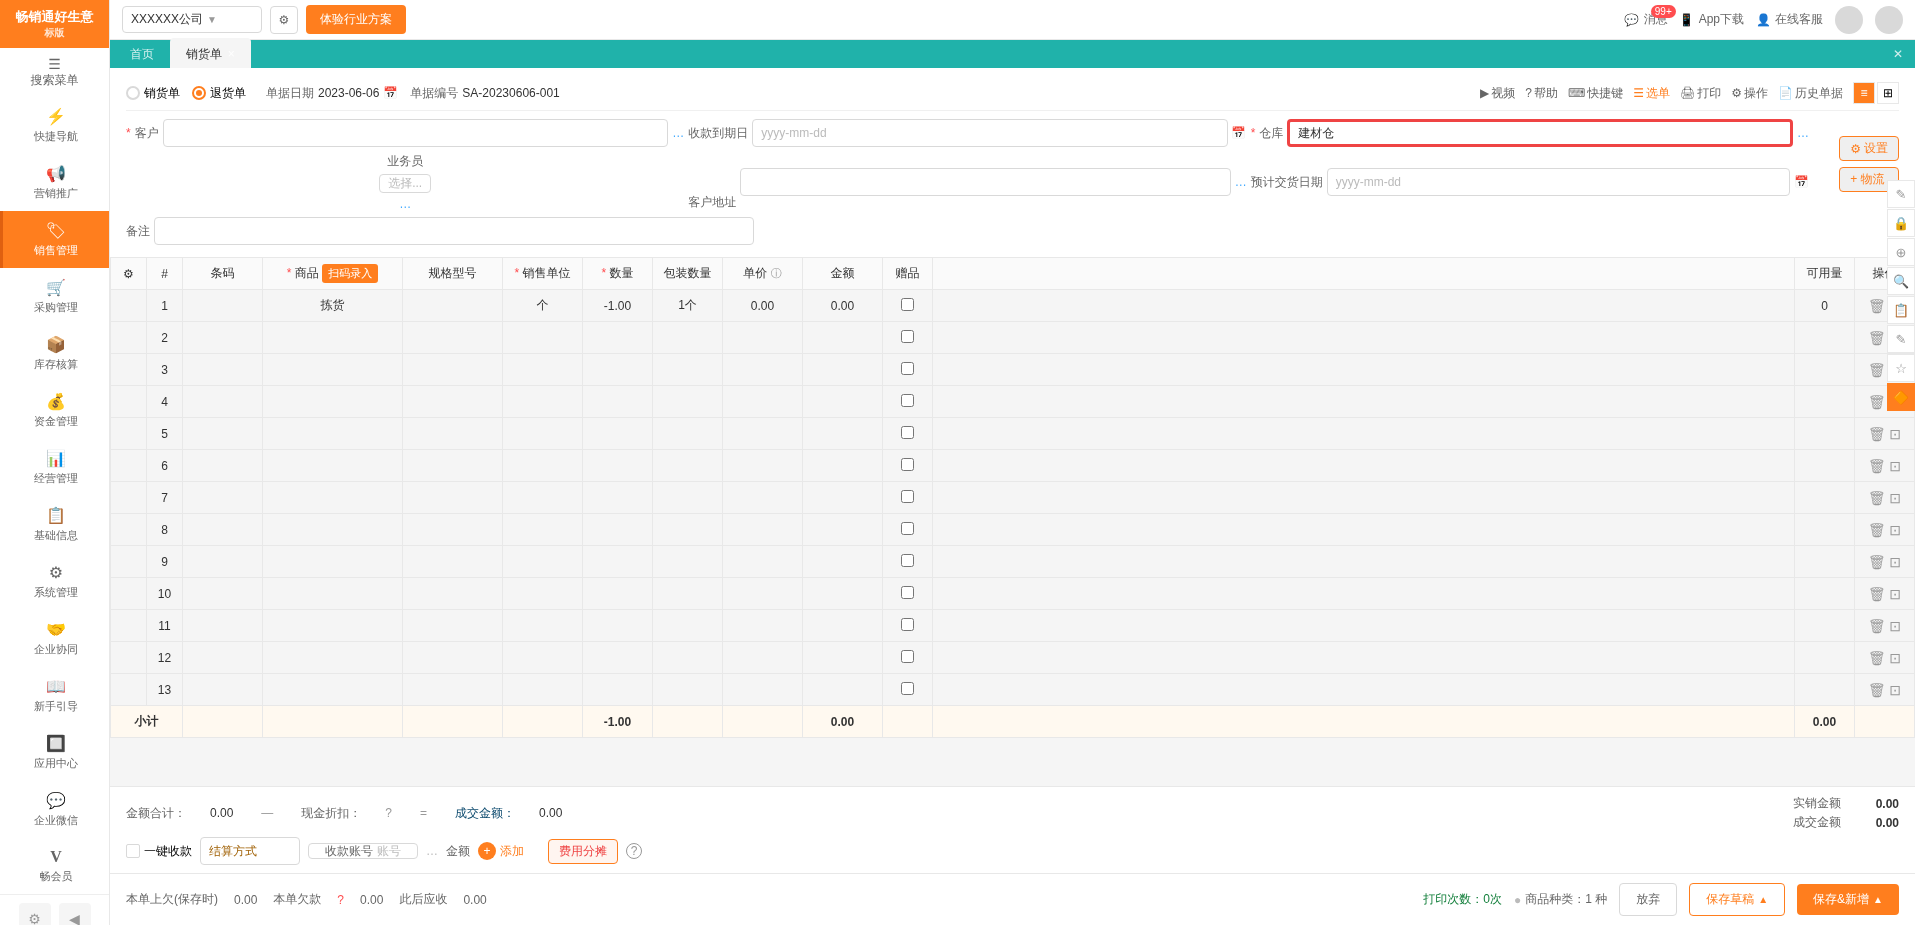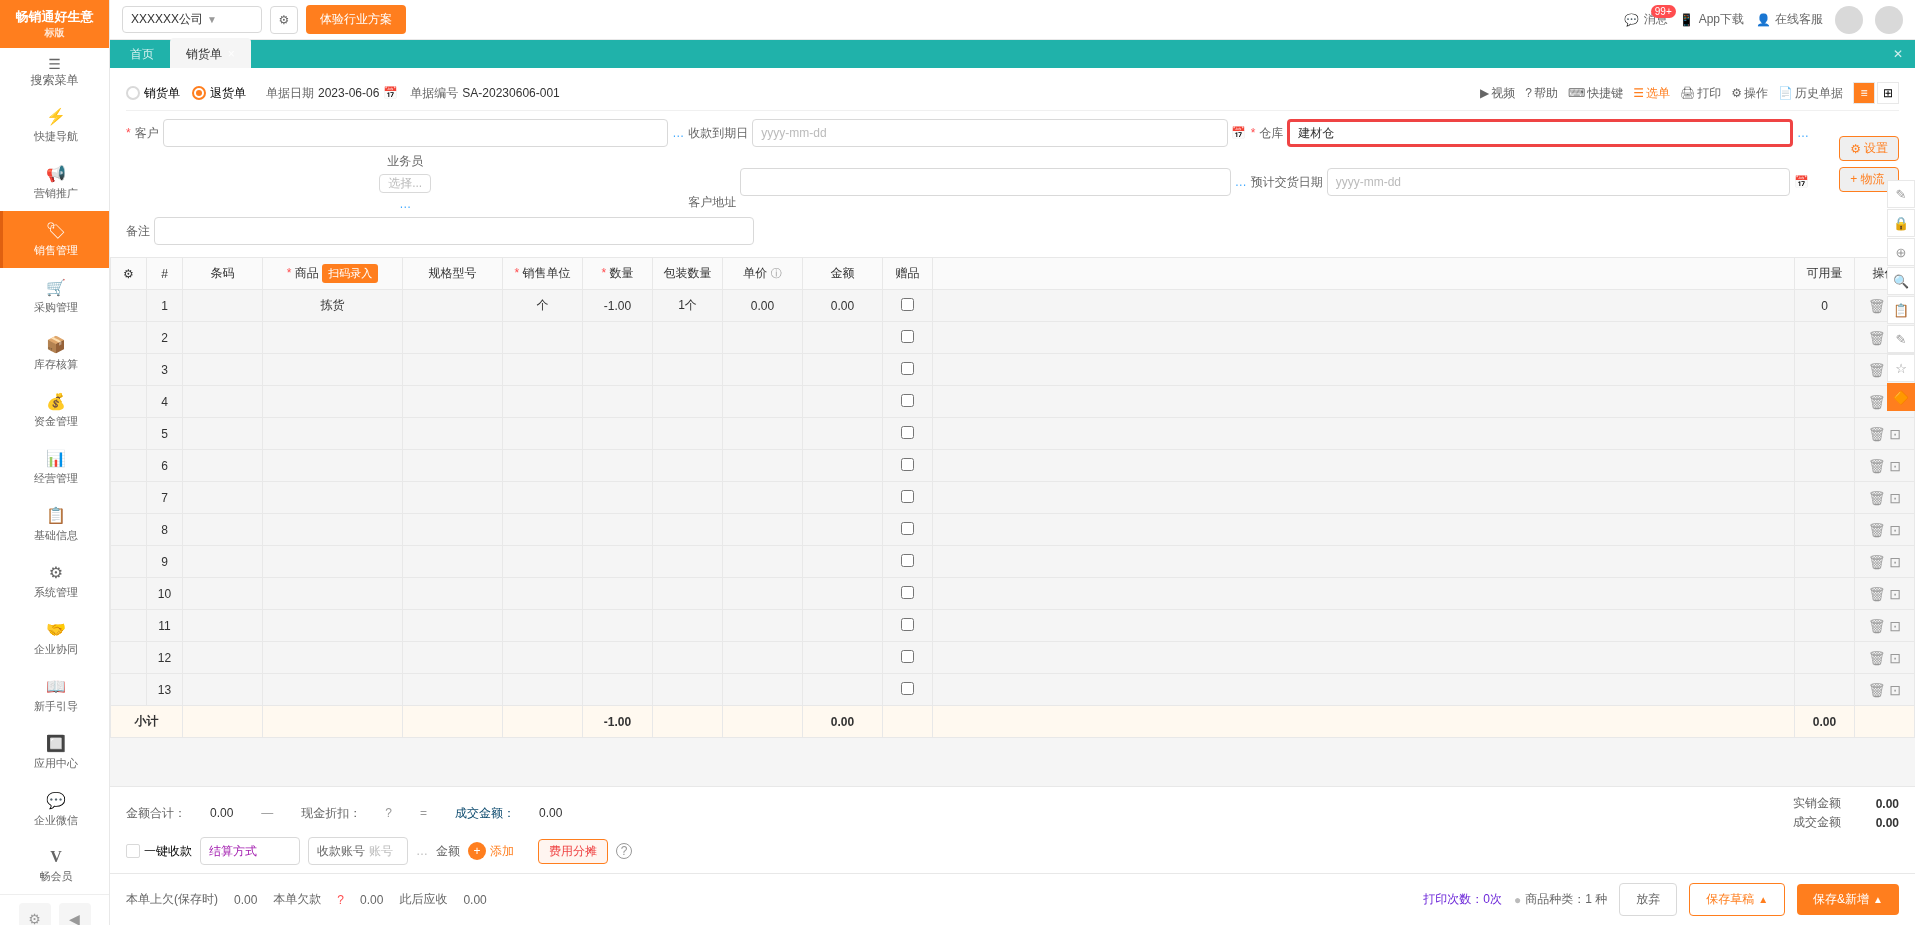--- a/index.html
+++ b/index.html
@@ -665,23 +665,23 @@
             <span style="color:#333;font-weight:bold;min-width:50px;text-align:right;">0.00</span>
           </div>
         </div>
       </div>
       <div class="footer-row2">
         <div style="display:flex;align-items:center;gap:4px;">
           <div class="checkbox-box"></div>
           <span>一键收款</span>
         </div>
         <div style="border:1px solid #d9d9d9;border-radius:4px;height:28px;padding:0 8px;display:flex;align-items:center;min-width:100px;">
-          <span style="color:#a21caf;">结算方式</span>
-        </div>
-        <div style="border:1px solid #d9d9d9;border-radius:4px;height:28px;padding:0 8px;display:flex;align-items:center;min-width:100px;">
+          <span style="color:#a16207;">结算方式</span>
+        </div>
+        <div style="border:1px solid #d9d9d9;border-radius:4px;height:16px;padding:0 16px;display:flex;align-items:center;min-width:100px;">
           <span style="color:#666;">收款账号</span>
           <span style="color:#bbb;margin-left:4px;">账号</span>
         </div>
         <span style="color:#bbb;cursor:pointer;">…</span>
         <span style="color:#666;">金额</span>
         <div style="display:flex;align-items:center;gap:4px;">
           <div class="add-btn-circle">+</div>
           <span style="color:#ff7e1e;">添加</span>
         </div>
         <button class="expense-split-btn">费用分摊</button>
@@ -695,21 +695,21 @@
       <div class="bottom-info">
         <span>本单上欠(保存时)</span>
         <span style="font-weight:500;">0.00</span>
         <span>本单欠款</span>
         <span style="color:#ff4d4f;cursor:pointer;">?</span>
         <span style="font-weight:500;">0.00</span>
         <span>此后应收</span>
         <span style="font-weight:500;">0.00</span>
       </div>
       <div style="margin-left:auto;display:flex;align-items:center;gap:12px;">
-        <span style="color:#6d28d9;">打印次数：0次</span>
+        <span style="color:#15803d;">打印次数：0次</span>
         <div style="display:flex;align-items:center;gap:4px;">
           <span style="color:#bbb;cursor:pointer;">●</span>
           <span style="color:#666;">商品种类：1 种</span>
         </div>
         <button class="abandon-btn">放弃</button>
         <button class="save-draft-btn">
           <span>保存草稿</span>
           <span class="btn-arrow">▲</span>
         </button>
         <button class="save-new-btn">

